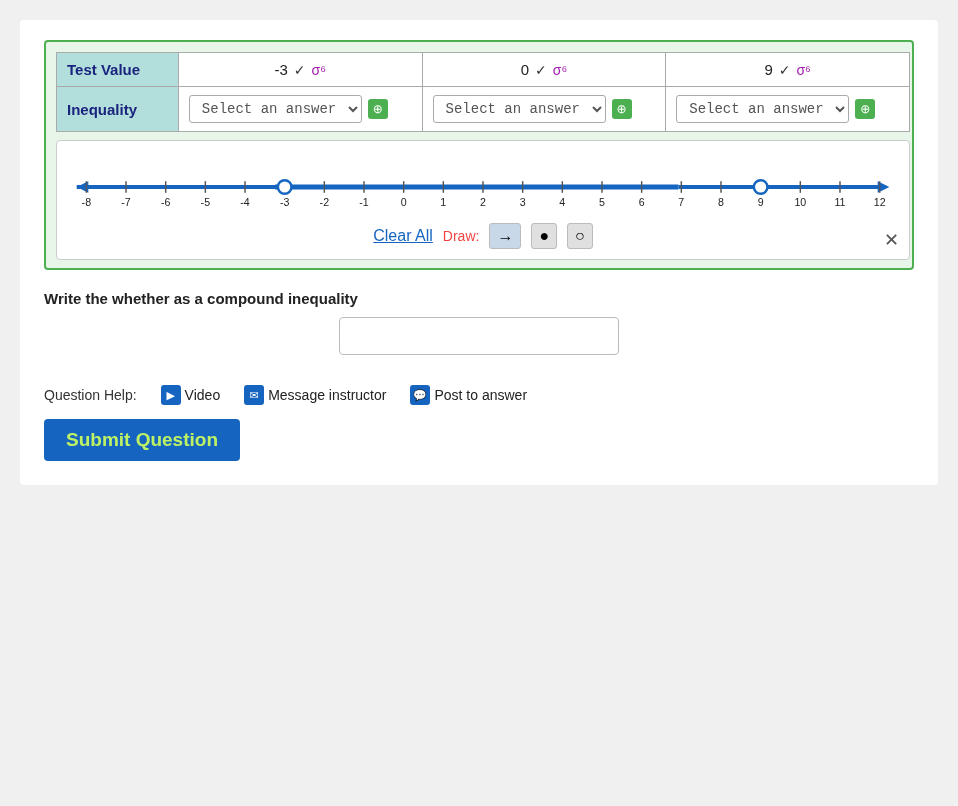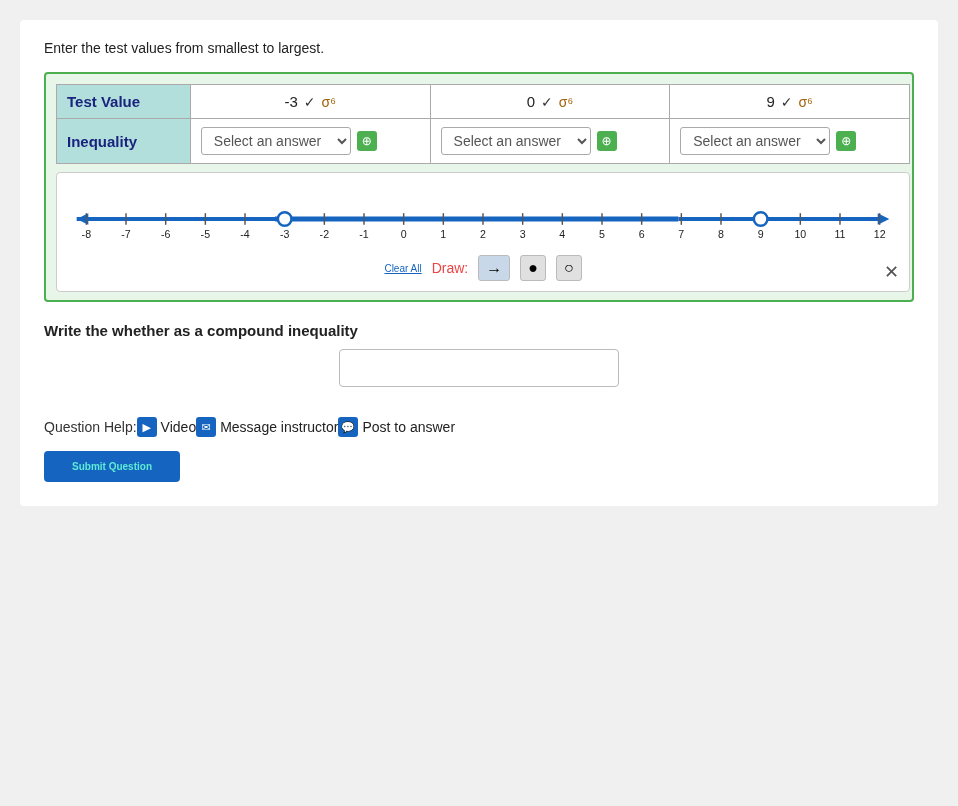--- a/index.html
+++ b/index.html
@@ -62,21 +62,21 @@
     }
     .cell-value {
       font-size: 15px;
       font-weight: normal;
     }
     .check-icon {
       color: #333;
       font-size: 14px;
     }
     .edit-icon {
-      color: #a16207;
+      color: #a21caf;
       font-size: 14px;
       cursor: pointer;
     }
     .select-dropdown {
       border: 1px solid #bbb;
       border-radius: 4px;
       padding: 4px 24px 4px 8px;
       font-size: 14px;
       background: #fff;
       color: #333;
@@ -90,20 +90,21 @@
       gap: 6px;
     }
     .select-wrap select {
       border: 1px solid #aaa;
       border-radius: 3px;
       padding: 4px 8px;
       font-size: 14px;
       color: #555;
       background: #fff;
       cursor: pointer;
+      font-family: Liberation Mono, monospace;
     }
     .select-arrow {
       background: #4caf50;
       color: #fff;
       border-radius: 3px;
       width: 20px;
       height: 20px;
       display: inline-flex;
       align-items: center;
       justify-content: center;
@@ -129,21 +130,21 @@
       display: flex;
       align-items: center;
       justify-content: center;
       gap: 10px;
       margin-top: 6px;
     }
     .clear-all-btn {
       background: none;
       border: none;
       color: #1565c0;
-      font-size: 10px;
+      font-size: 16px;
       cursor: pointer;
       text-decoration: underline;
       padding: 0;
     }
     .draw-label {
       font-size: 14px;
       color: #ef4444;
     }
     .draw-btn {
       background: #e0e0e0;
@@ -187,21 +188,21 @@
       padding: 4px 10px;
       font-size: 15px;
       background: #fff;
       display: block;
       margin: 0 auto;
     }
 
     .help-row {
       display: flex;
       align-items: center;
-      gap: 0;
+      gap: 24px;
       margin-top: 30px;
       margin-bottom: 14px;
       font-size: 14px;
       color: #333;
     }
     .help-row span {
       font-weight: normal;
     }
     .help-link {
       display: inline-flex;
@@ -217,34 +218,33 @@
       border-radius: 3px;
       background: #1565c0;
       color: #fff;
       display: inline-flex;
       align-items: center;
       justify-content: center;
       font-size: 11px;
     }
     .submit-btn {
       background: #1565c0;
-      color: #5eead4;
+      color: #bef264;
       border: none;
       border-radius: 4px;
-      padding: 10px 28px;
-      font-size: 10px;
+      padding: 10px 22px;
+      font-size: 19px;
       cursor: pointer;
       font-weight: bold;
     }
   </style>
 </head>
 <body>
 
 <div class="container">
-  <div class="instructions-normal">Enter the test values from smallest to largest.</div>
 
   <div class="table-wrap">
     <table class="main-table">
       <tbody>
 
         <tr>
           <td><span>Test Value</span></td>
 
           <td>
             <div class="cell-inner">

